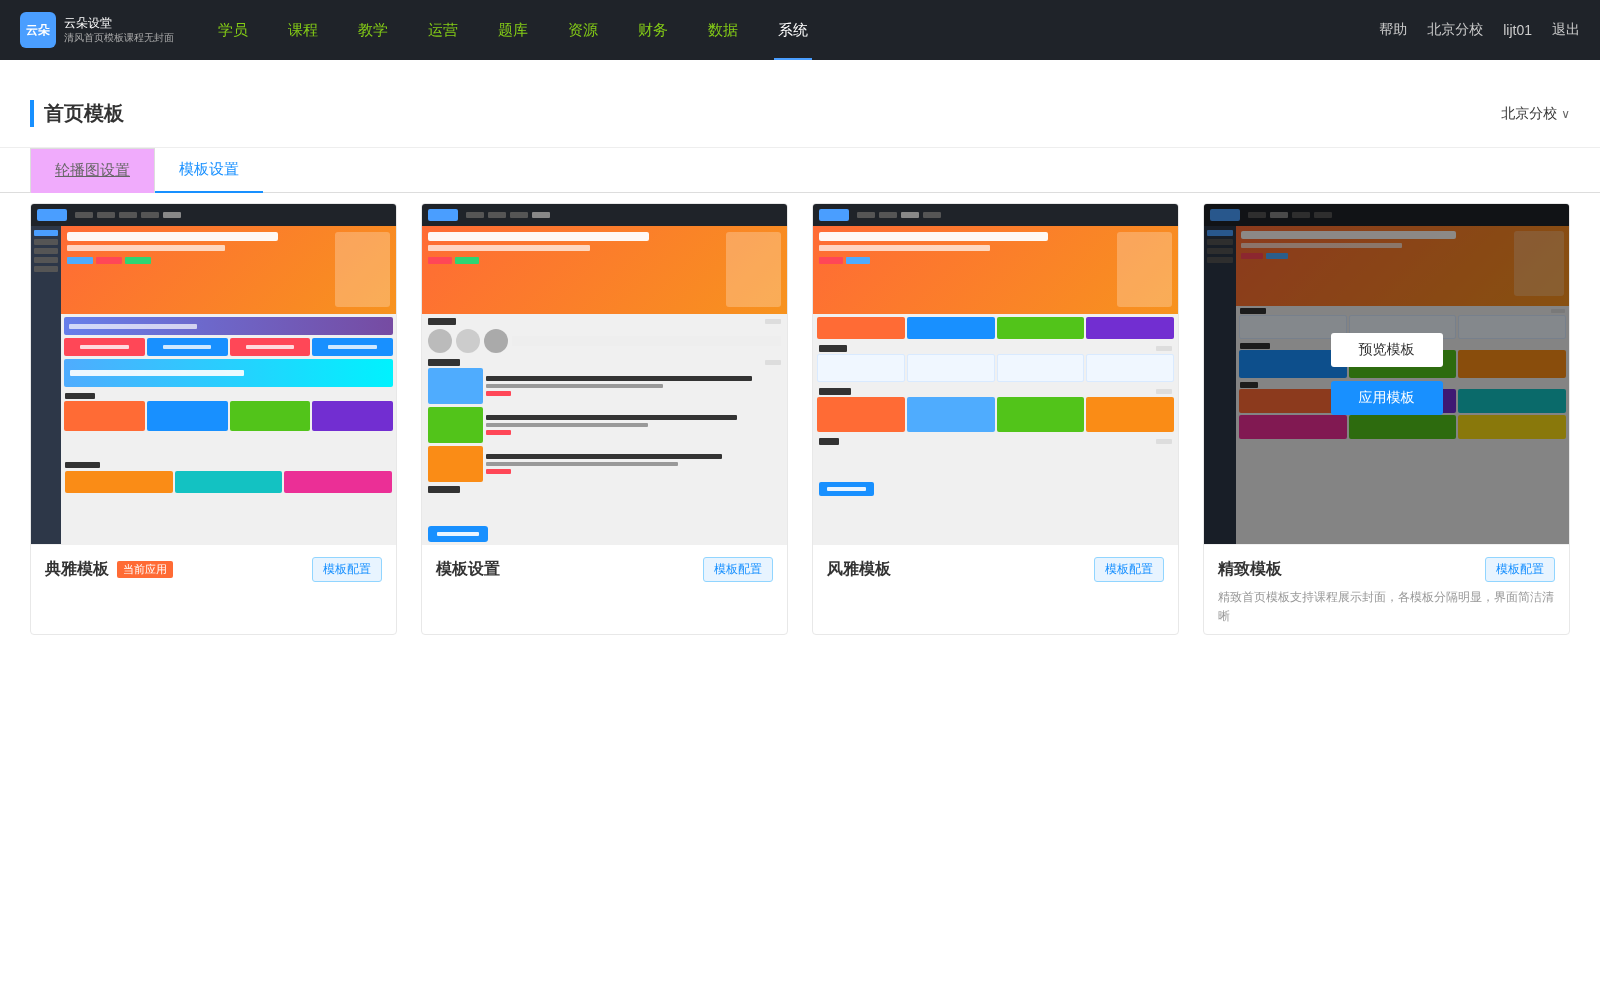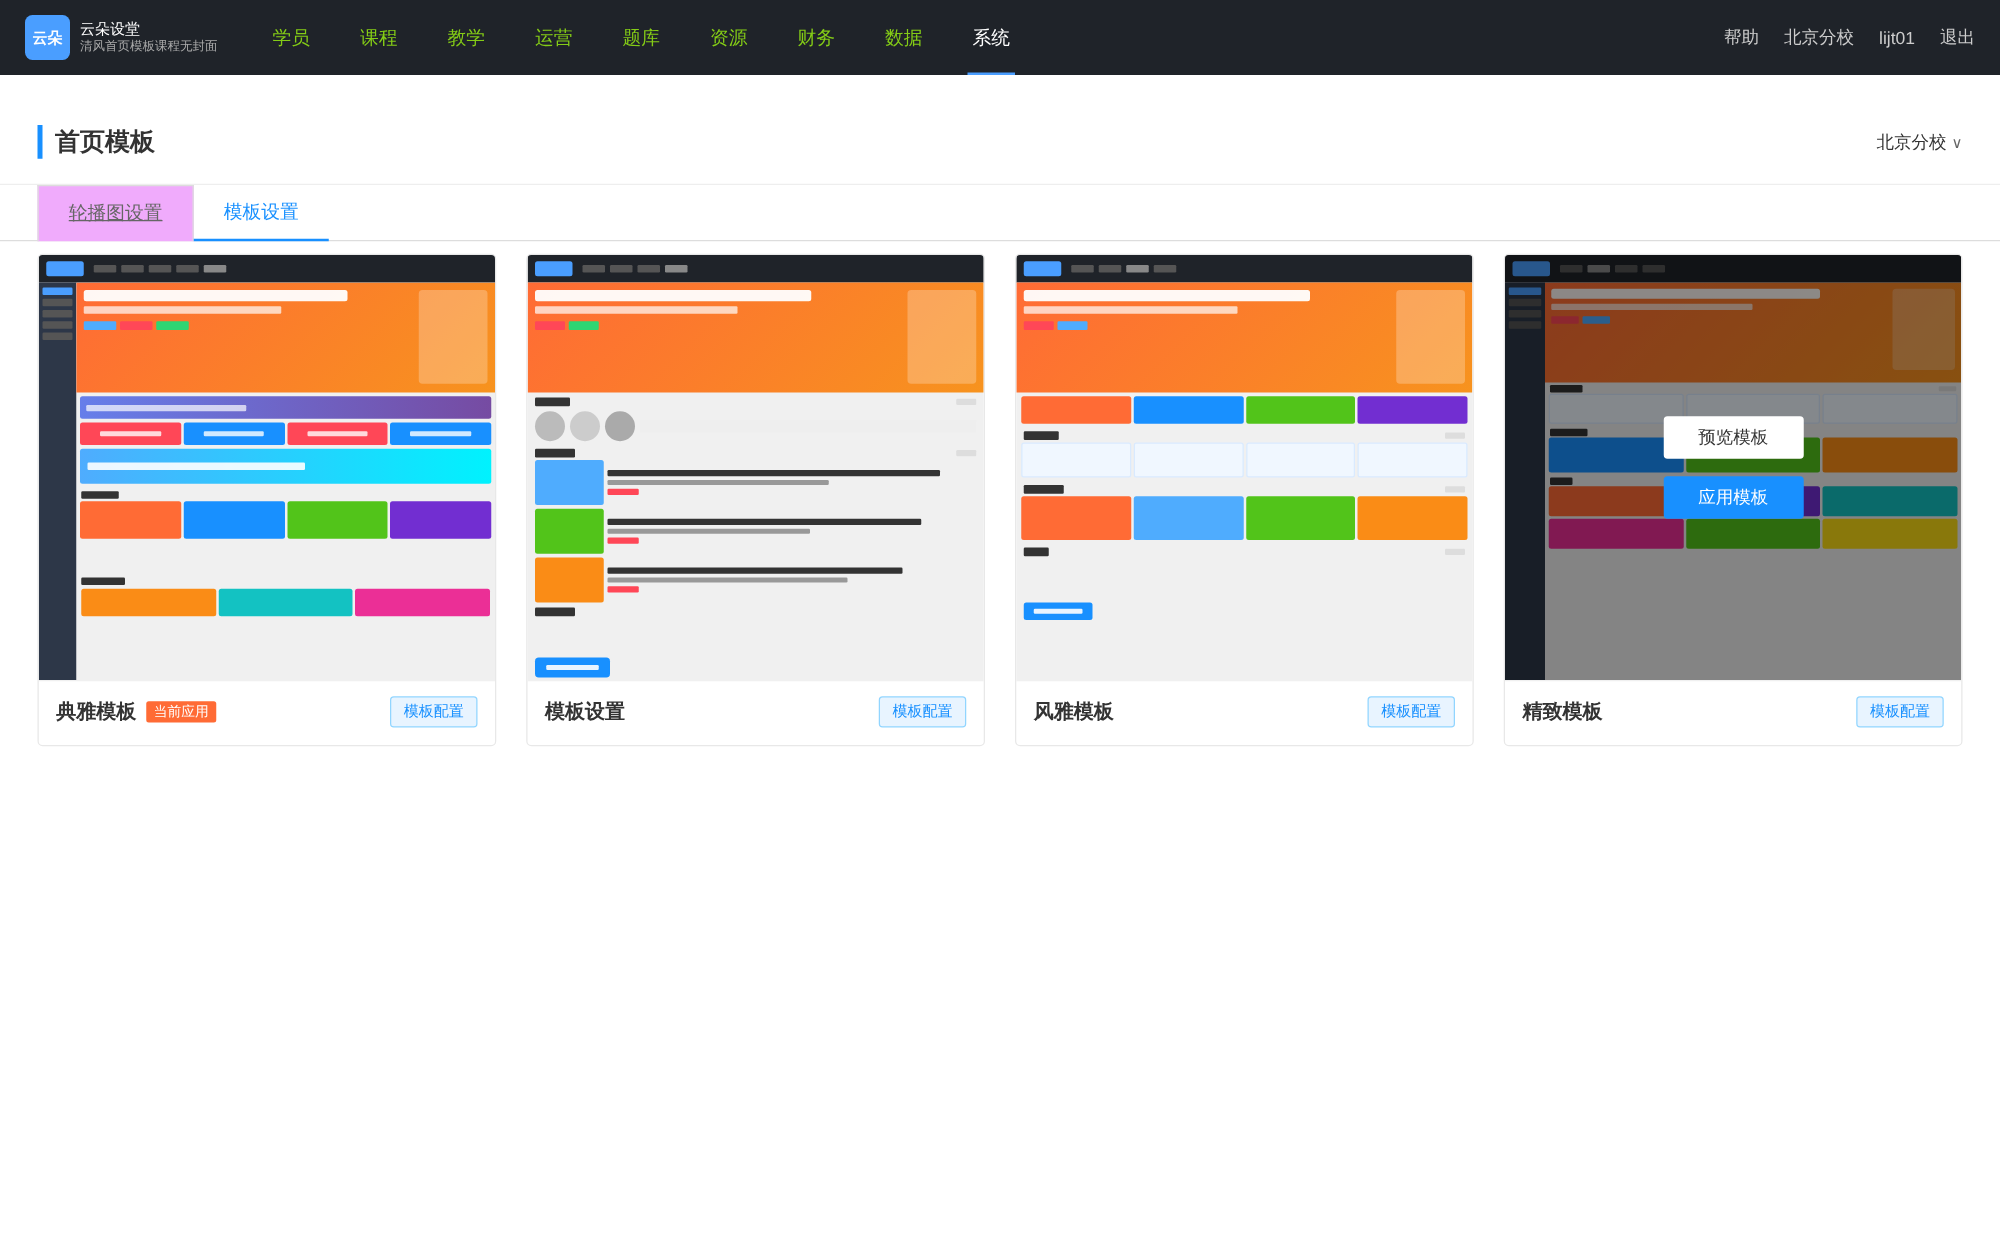--- a/index.html
+++ b/index.html
@@ -582,17 +582,18 @@
         <div class="hover-overlay">
           <button class="btn-preview">预览模板</button>
           <button class="btn-apply">应用模板</button>
         </div>
       </div>
       <div class="template-info">
         <div class="template-name-row">
           <span class="template-name">精致模板</span>
           <button class="btn-config">模板配置</button>
         </div>
+        <div class="template-desc">精致首页模板支持课程展示封面，各模板分隔明显，界面简洁清晰</div>
       </div>
     </div>
 
   </div>
 </div>
 
 </body></html>

